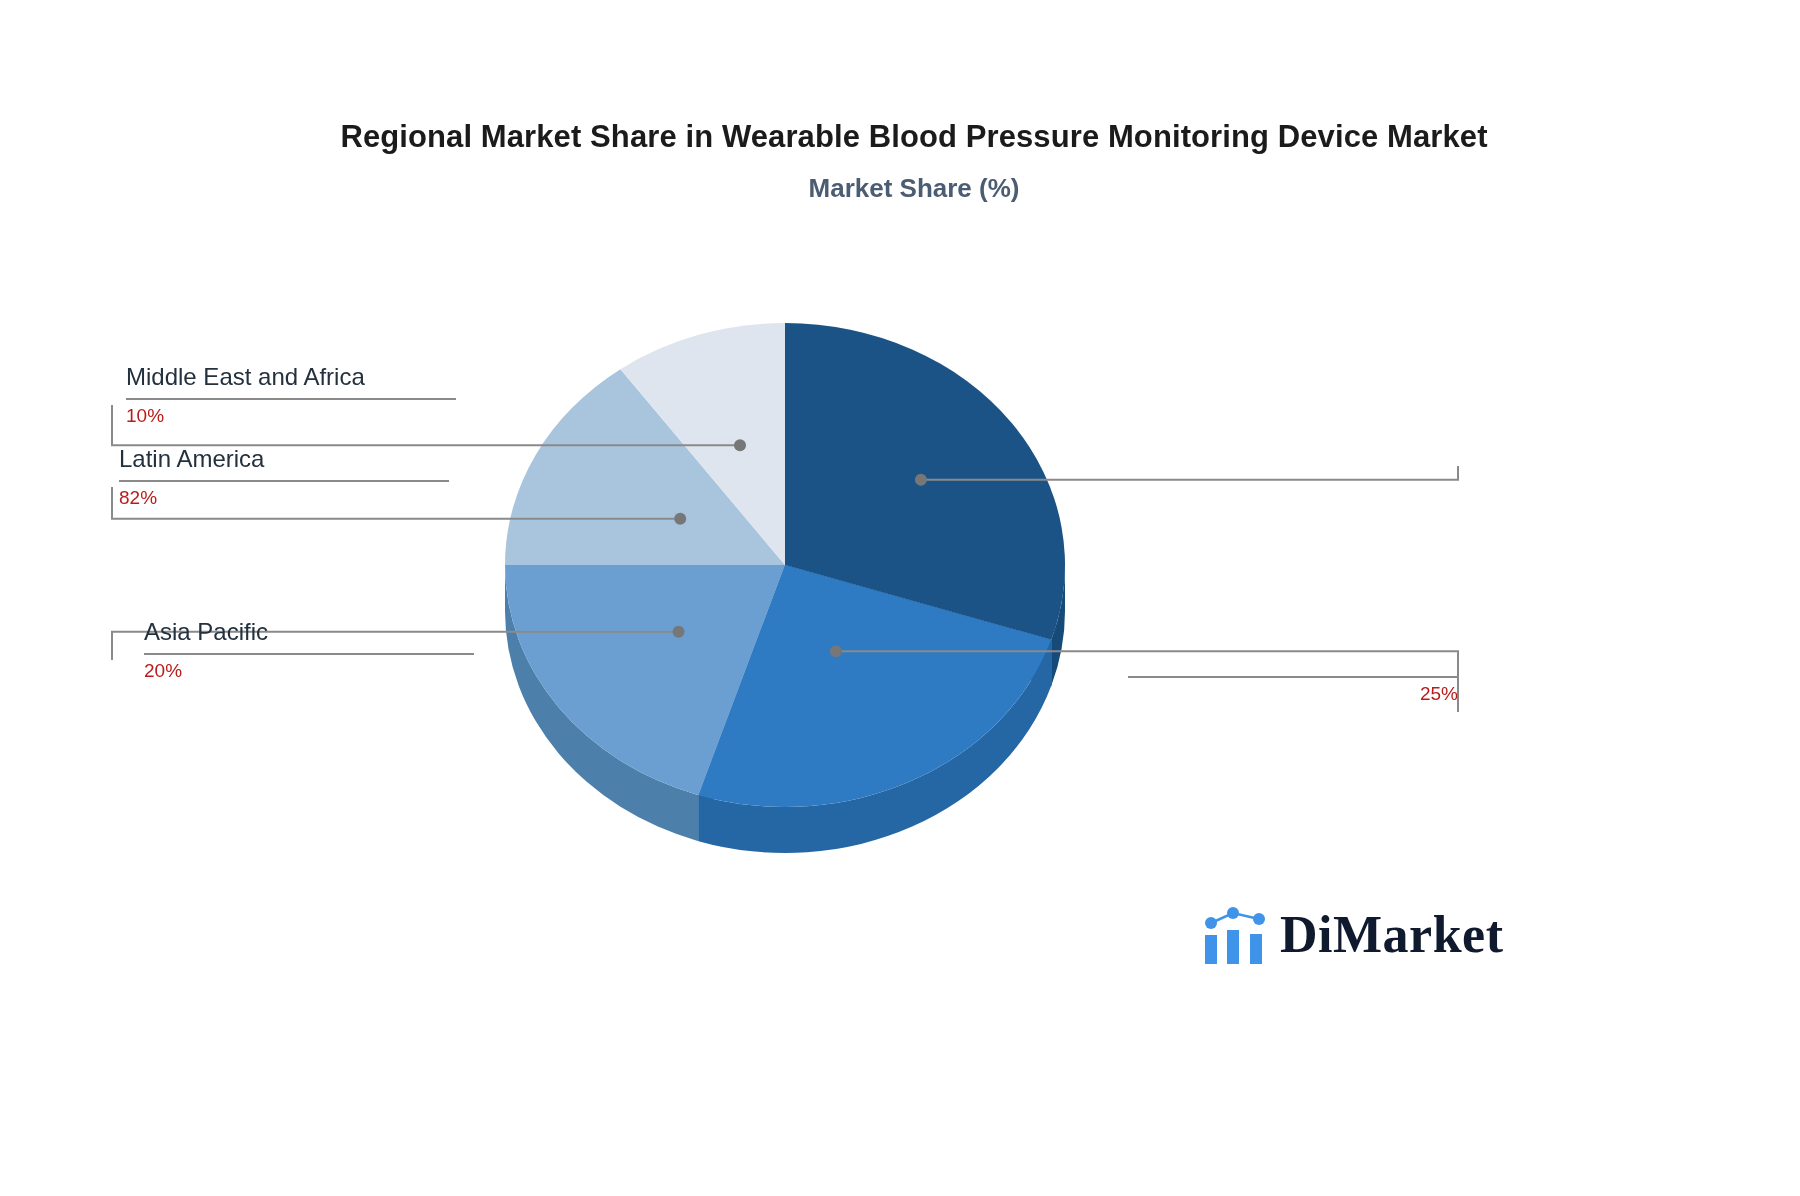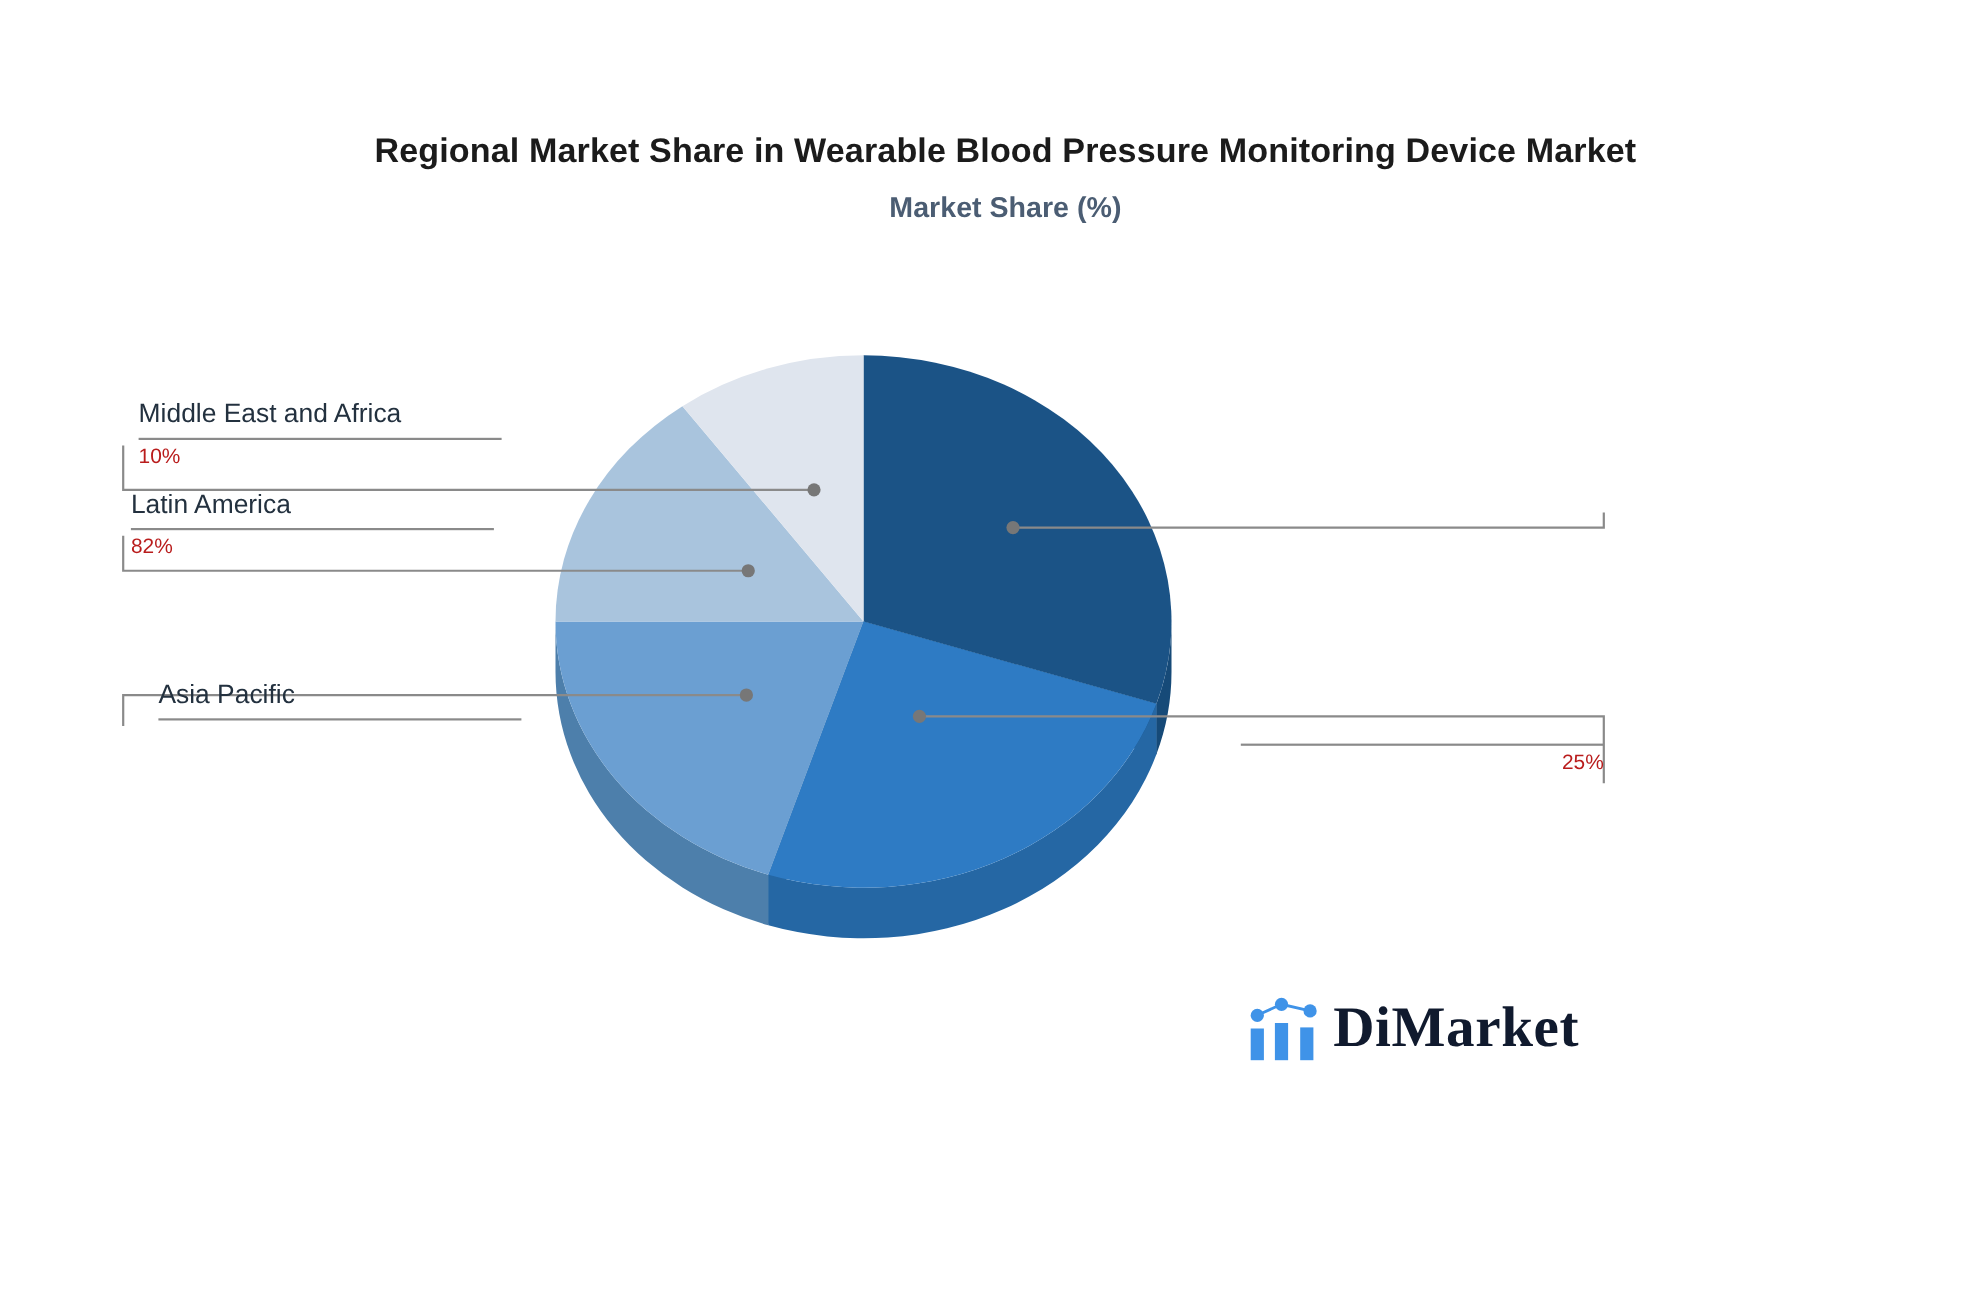--- a/index.html
+++ b/index.html
@@ -82,21 +82,21 @@
   
   #callout-mea      { left: 126px; top: 362px; }
   #callout-latam    { left: 119px; top: 444px; }
   #callout-apac     { left: 112px; top: 617px; margin-left: 32px; }
   #callout-na       { left: 1128px; top: 423px; }
   #callout-eu       { left: 1128px; top: 670px; }
 
   
   #logo {
     position: absolute;
-    left: 1134px;
+    left: 1202px;
     top: 906px;
     display: flex;
     align-items: center;
     gap: 10px;
     text-align: right;
   }
   #logo .logo-mark { display: block; }
   #logo .logo-word {
     font-family: "Liberation Serif", serif;
     font-size: 52px;
@@ -167,20 +167,21 @@
 
   <div class="callout left" id="callout-latam">
     <div class="cl-name">Latin America</div>
     <div class="cl-rule"></div>
     <div class="cl-value">82%</div>
   </div>
 
   <div class="callout left" id="callout-apac">
     <div class="cl-name">Asia Pacific</div>
     <div class="cl-rule"></div>
+    <div class="cl-value">20%</div>
   </div>
 
 
   <div class="callout right" id="callout-eu">
     <div class="cl-rule"></div>
     <div class="cl-value">25%</div>
   </div>
 
   <div id="logo">
     <svg class="logo-mark" width="68" height="58" viewBox="0 0 68 58">

